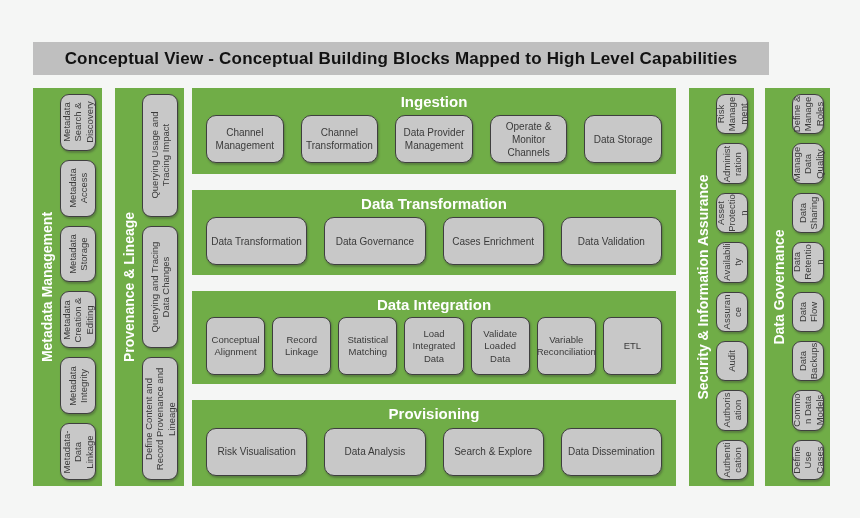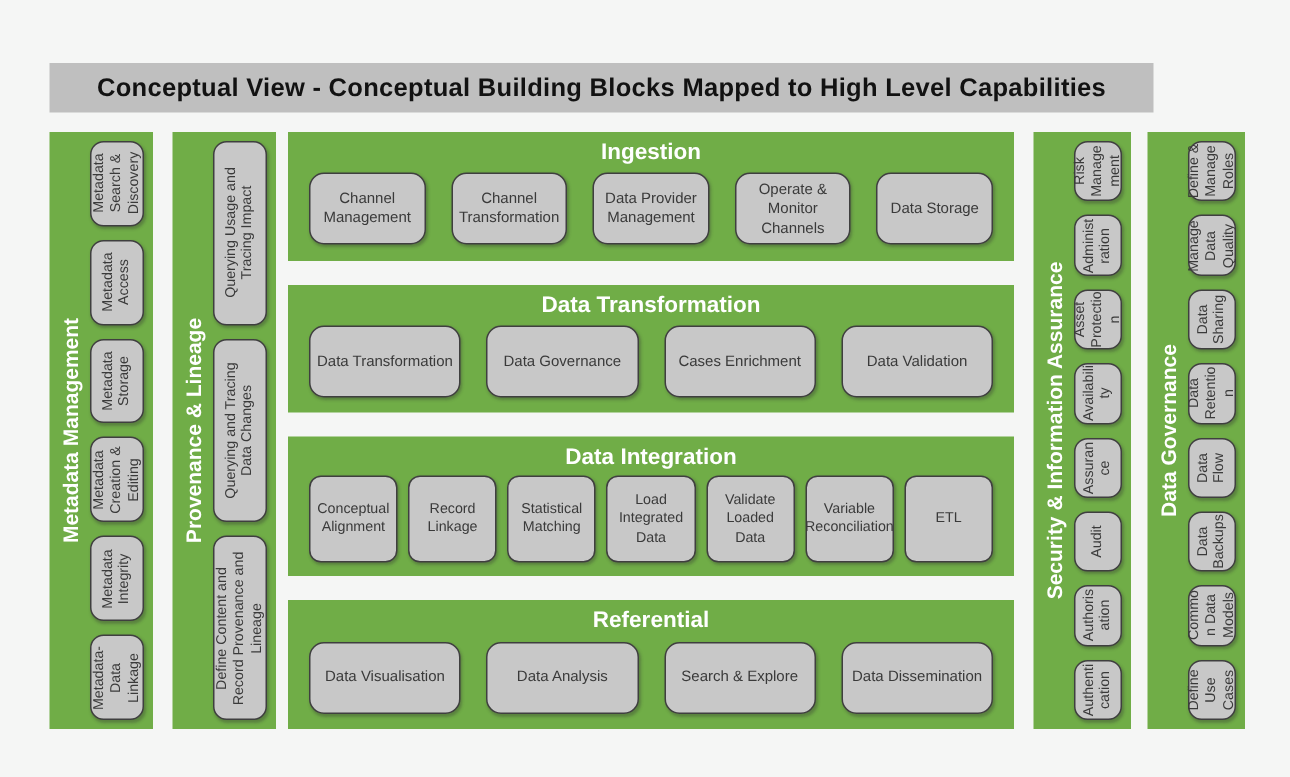--- a/index.html
+++ b/index.html
@@ -174,24 +174,24 @@
             </div>
             <div class="box">
               <span>Variable Reconciliation</span>
             </div>
             <div class="box">
               <span>ETL</span>
             </div>
           </div>
         </div>
         <div class="band">
-          <div class="band-title">Referential</div>
-          <div class="band-boxes">
-            <div class="box">
-              <span>Data Visualisation</span>
+          <div class="band-title">Provisioning</div>
+          <div class="band-boxes">
+            <div class="box">
+              <span>Risk Visualisation</span>
             </div>
             <div class="box">
               <span>Data Analysis</span>
             </div>
             <div class="box">
               <span>Search &amp; Explore</span>
             </div>
             <div class="box">
               <span>Data Dissemination</span>
             </div>

